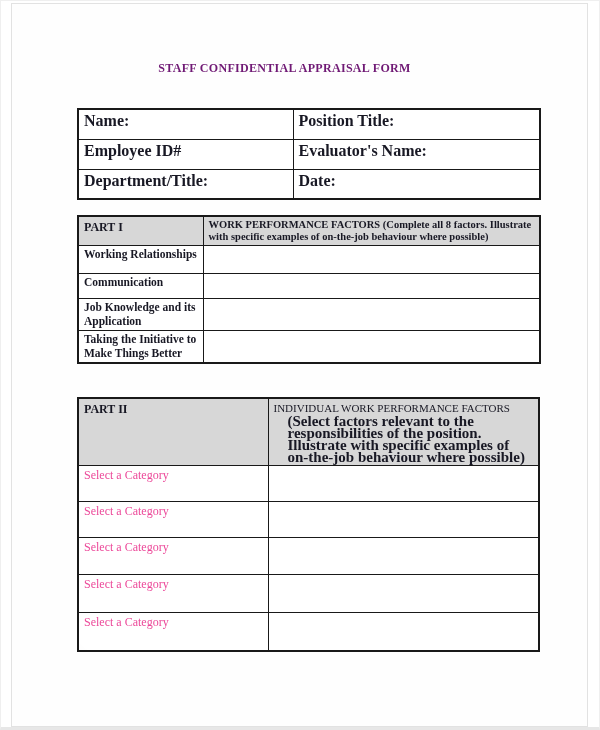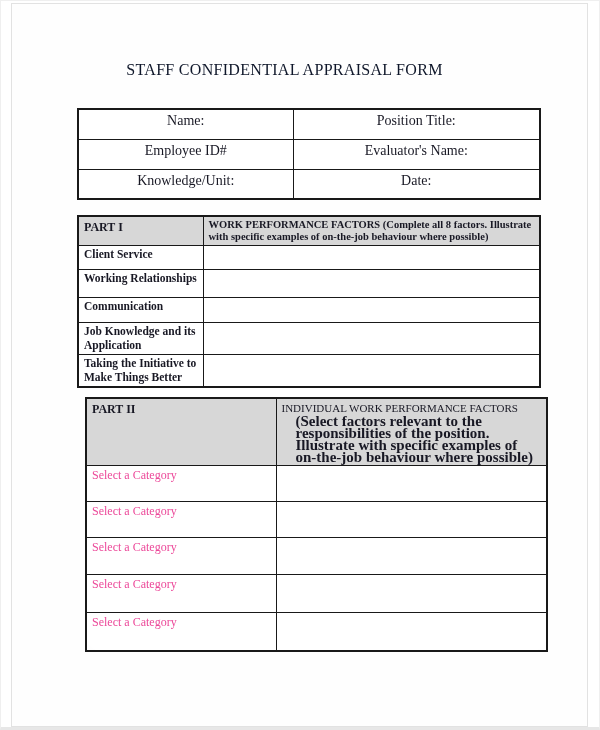--- a/index.html
+++ b/index.html
@@ -22,44 +22,44 @@
     width: 575px; height: 722px;
     background: #fefefe;
     outline: 1px solid #e2e2e2;
   }
   .doc-title {
     position: absolute;
     top: 57px; left: 0;
     width: 100%;
     padding-right: 30px;
     text-align: center;
-    font-size: 16px;
-    font-weight: normal;
+    font-size: 12px;
+    font-weight: bold;
     letter-spacing: 0.3px;
-    color: #0f172a;
+    color: #701a75;
   }
   table {
     position: absolute;
     border-collapse: collapse;
     table-layout: fixed;
     border: 2px solid #191919;
     background: #ffffff;
     color: #181824;
   }
   td {
     border: 1.5px solid #191919;
     vertical-align: top;
     padding: 3px 5px 2px 5px;
     overflow: hidden;
   }
   .hdr-row td { background: #d7d7d7; }
 
   
   #info-table { left: 65px; top: 104px; width: 462px; }
-  #info-table td { font-weight: normal; font-size: 14px; line-height: 15px; text-align: center; }
+  #info-table td { font-weight: bold; font-size: 16px; line-height: 15px; }
   #info-table tr { height: 30px; }
 
   
   #part1-table { left: 65px; top: 211px; width: 462px; }
   #part1-table .part-label { font-weight: bold; font-size: 12px; }
   #part1-table .section-heading {
     font-weight: bold; font-size: 10.5px; line-height: 12px;
     padding-top: 2px;
   }
   #part1-table .factor-label {
@@ -67,21 +67,21 @@
     padding-top: 2px;
   }
   .p1-hdr { height: 25px; }
   .p1-r0 { height: 24px; }
   .p1-r1 { height: 28px; }
   .p1-r2 { height: 25px; margin-left: 41px; }
   .p1-r3 { height: 30px; }
   .p1-r4 { height: 23px; }
 
   
-  #part2-table { left: 73px; top: 393px; width: 461px; border-radius: 19px; }
+  #part2-table { left: 65px; top: 393px; width: 461px; border-radius: 19px; }
   #part2-table .part-label { font-weight: bold; font-size: 12px; }
   .p2-heading-title { font-weight: normal; font-size: 11px; line-height: 13px; }
   .p2-heading-note  {
     font-weight: bold; font-size: 15px; line-height: 12px;
     padding-left: 14px;
   }
   .category-label {
     font-weight: normal; font-size: 12px; line-height: 14px;
     color: #ec4899; padding-top: 2px; margin-left: 48px;
   }
@@ -118,43 +118,39 @@
     <tr>
       <td>
         <span>Employee ID#</span>
       </td>
       <td>
         <span>Evaluator's Name:</span>
       </td>
     </tr>
     <tr>
       <td>
-        <span>Knowledge/Unit:</span>
+        <span>Department/Title:</span>
       </td>
       <td>
         <span>Date:</span>
       </td>
     </tr>
   </tbody>
     </table>
 
   <table id="part1-table">
     <colgroup>
         <col style="width:125px">
         <col style="width:337px">
       </colgroup>
     <tbody>
         <tr class="hdr-row p1-hdr">
       <td class="part-label">PART I</td>
       <td class="section-heading">WORK PERFORMANCE FACTORS (Complete all 8 factors. Illustrate with specific examples of on-the-job behaviour where possible)</td>
     </tr>
-    <tr class="p1-r0">
-      <td class="factor-label">Client Service</td>
-      <td></td>
-    </tr>
     <tr class="p1-r1">
       <td class="factor-label">Working Relationships</td>
       <td></td>
     </tr>
     <tr class="p1-r2">
       <td class="factor-label">Communication</td>
       <td></td>
     </tr>
     <tr class="p1-r3">
       <td class="factor-label">Job Knowledge and its Application</td>

